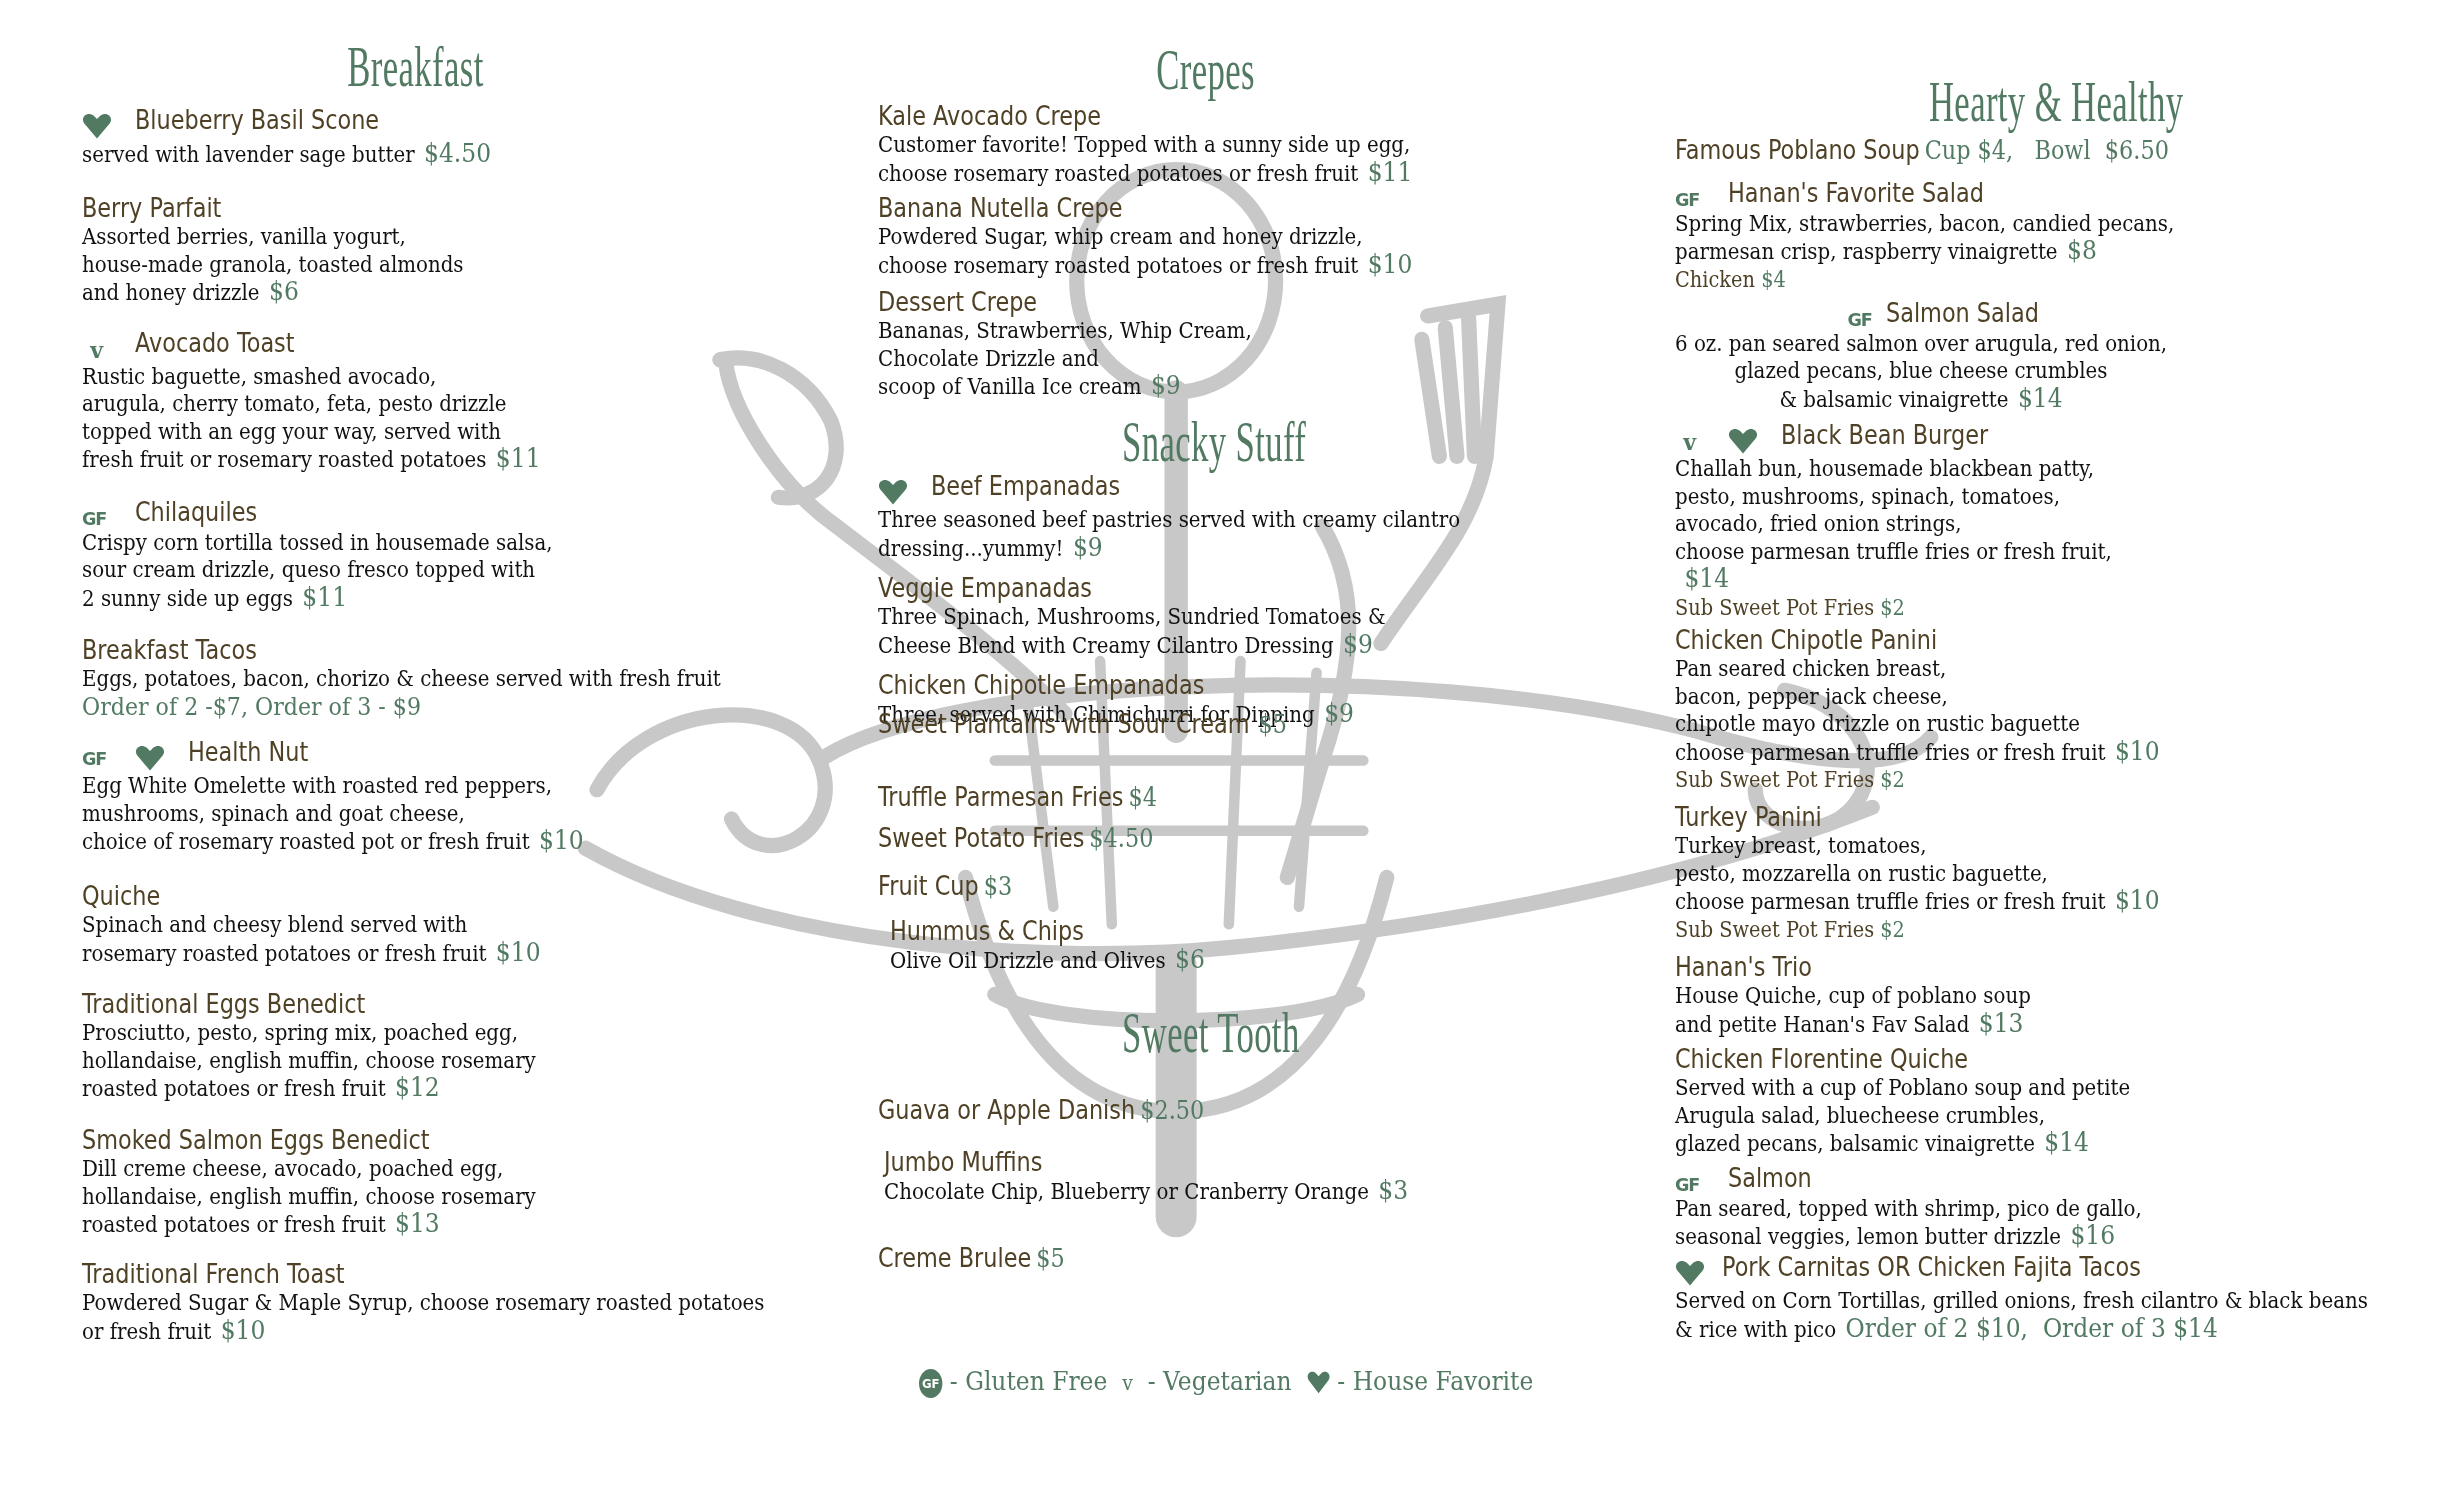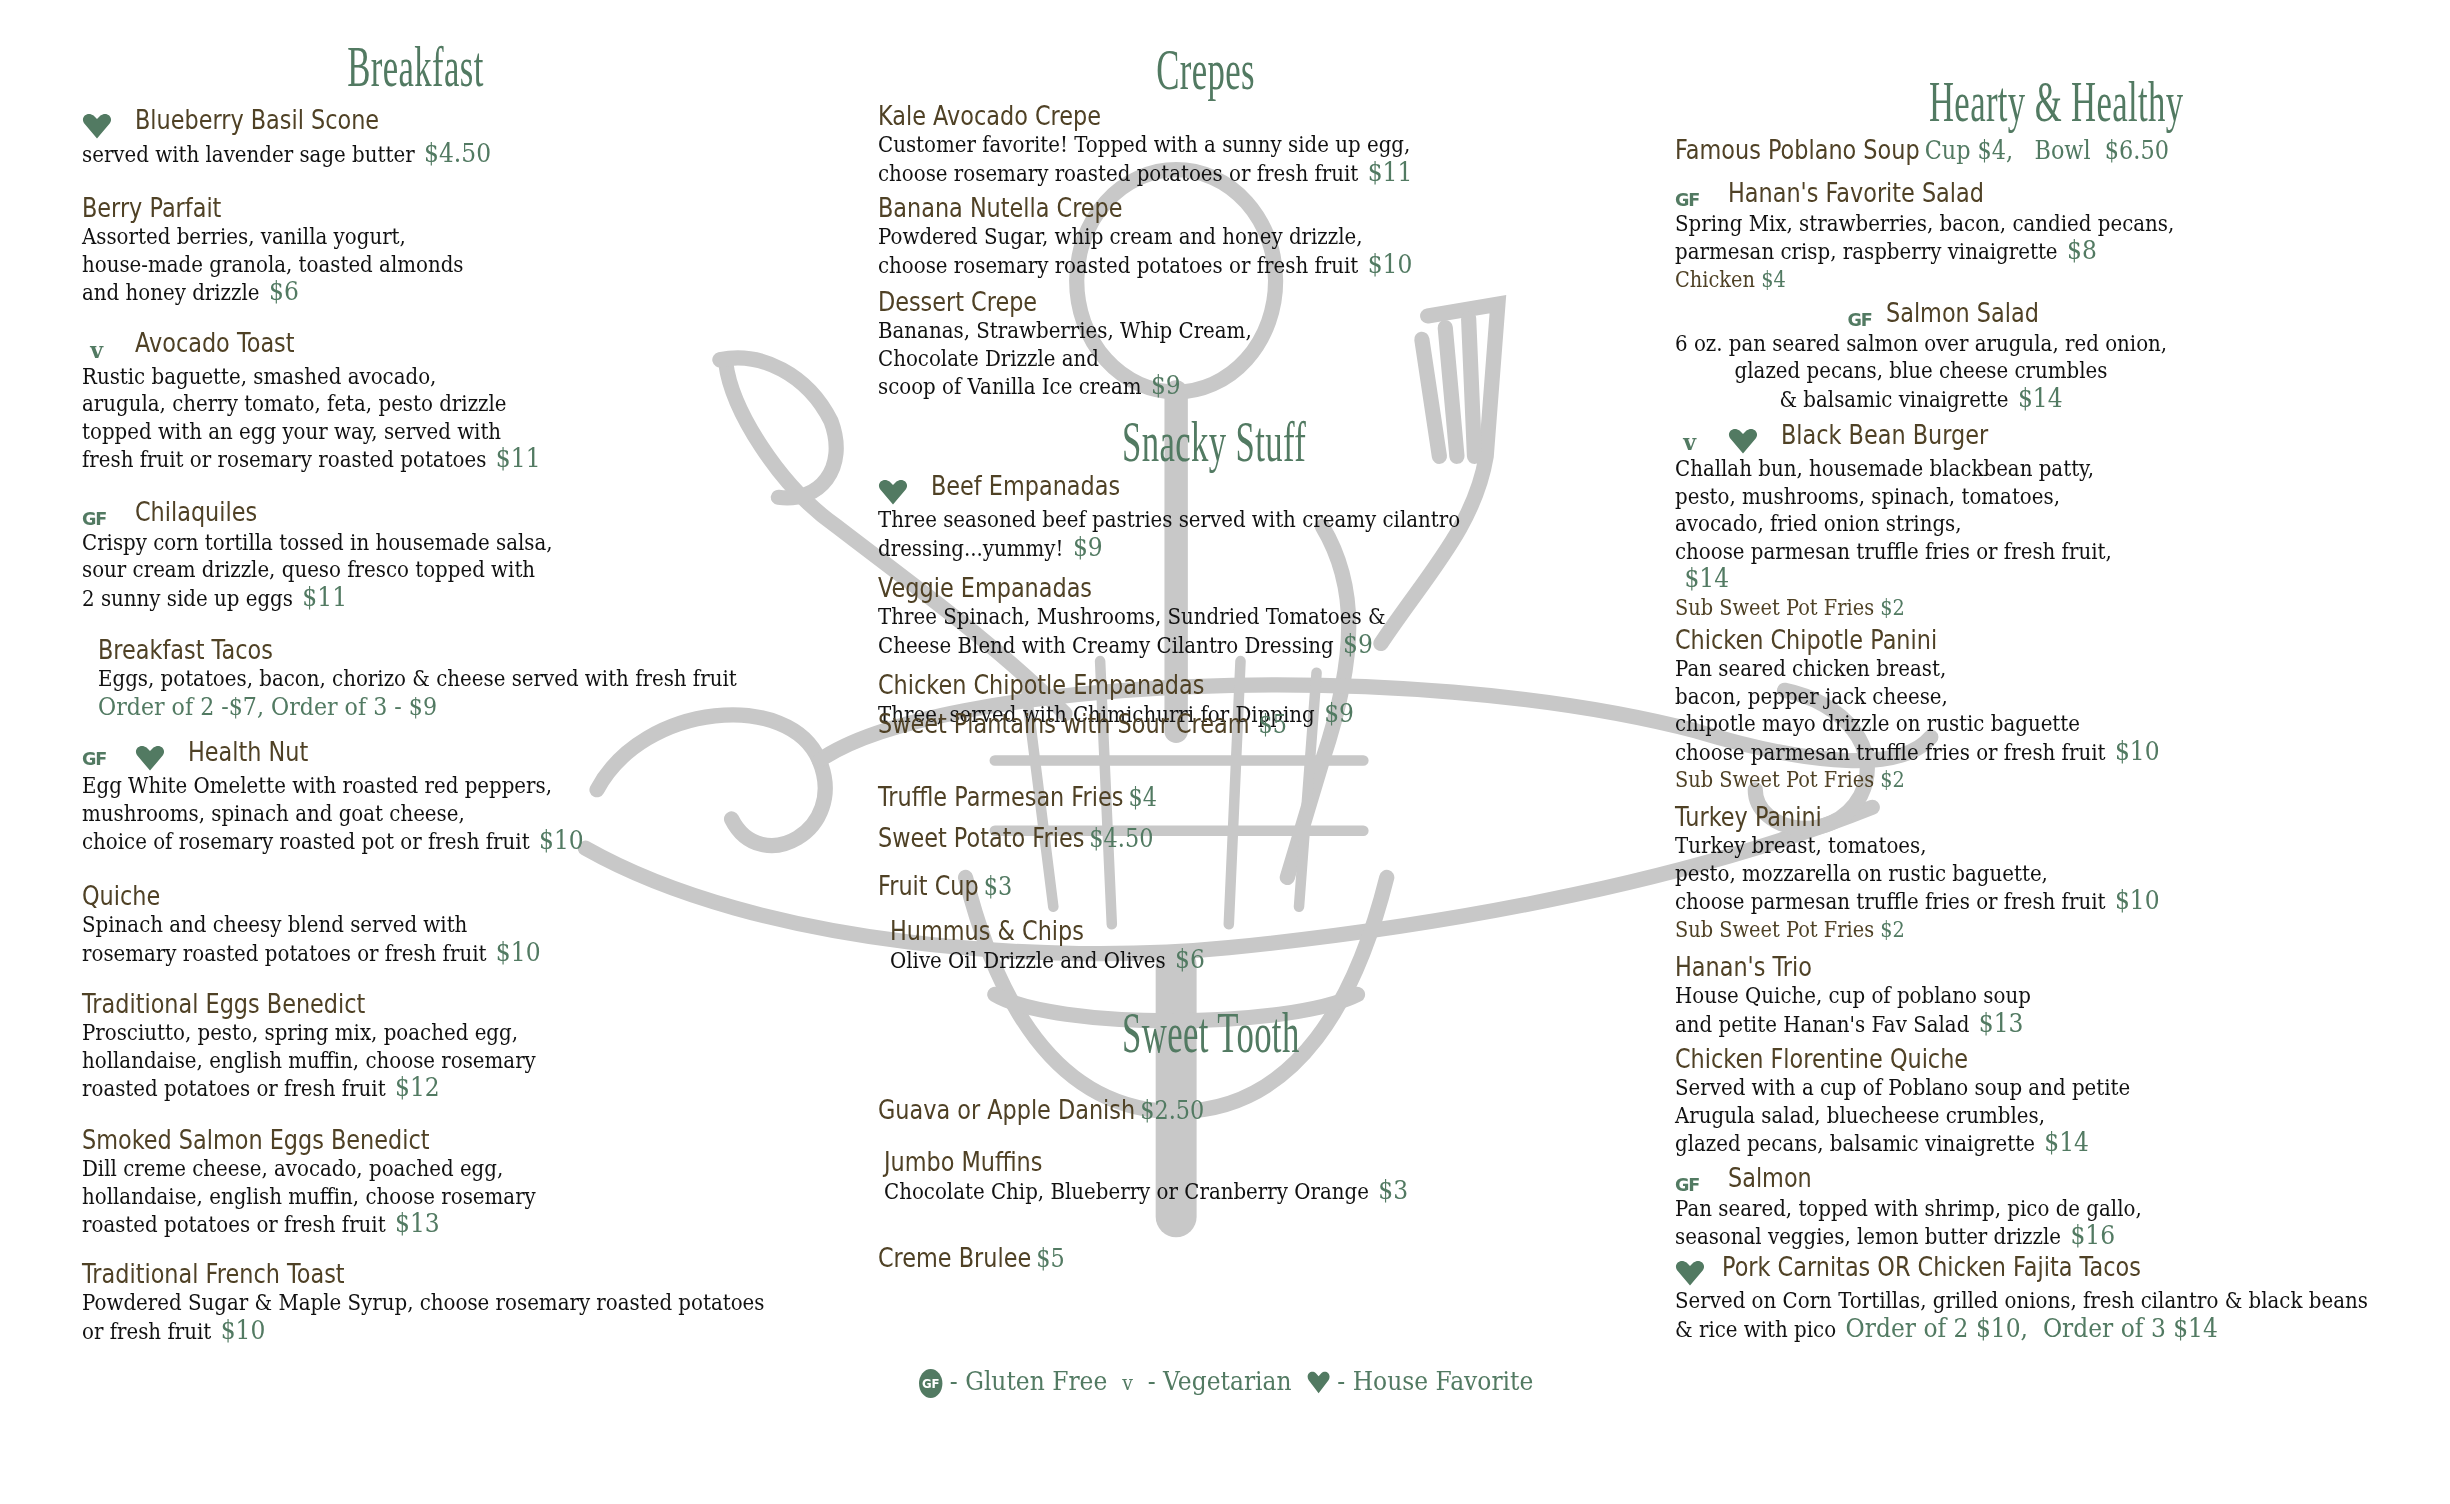--- a/index.html
+++ b/index.html
@@ -86,21 +86,21 @@
     <div class="desc"><span>fresh fruit or rosemary roasted potatoes</span><span class="price">$11</span></div>
   </div>
 
   <div class="item" style="left:0;top:462px;">
     <span class="badge gf">GF</span><span class="name">Chilaquiles</span>
     <div class="desc">Crispy corn tortilla tossed in housemade salsa,</div>
     <div class="desc">sour cream drizzle, queso fresco topped with</div>
     <div class="desc"><span>2 sunny side up eggs</span><span class="price">$11</span></div>
   </div>
 
-  <div class="item" style="left:16px;top:600px;">
+  <div class="item" style="left:0;top:600px;">
     <span class="name">Breakfast Tacos</span>
     <div class="desc"> Eggs, potatoes, bacon, chorizo &amp; cheese served with fresh fruit</div>
     <div class="desc green" style="font-size:24.6px;">Order of 2 -$7, Order of 3 - $9</div>
   </div>
 
   <div class="item" style="left:0;top:702px;">
     <span class="badge gf">GF</span><span class="badge heart"><svg viewBox="0 0 52 46">
           <path d="M26 44 L4 18 C-4 6 10 -4 20 4 L26 10 L32 4 C42 -4 56 6 48 18 Z" fill="#527a62"></path>
         </svg></span><span class="name">Health Nut</span>
     <div class="desc">Egg White Omelette with roasted red peppers,</div>

